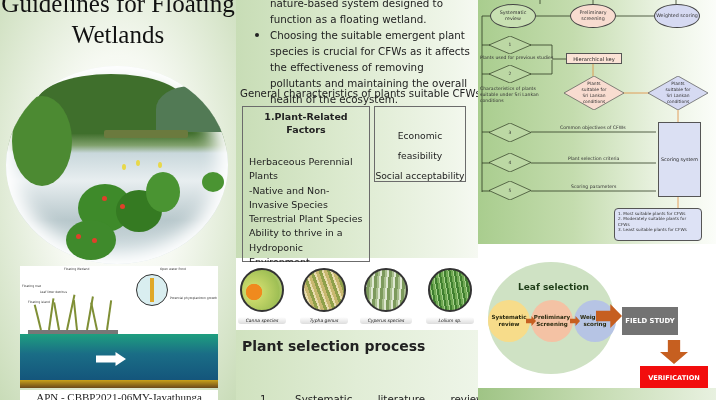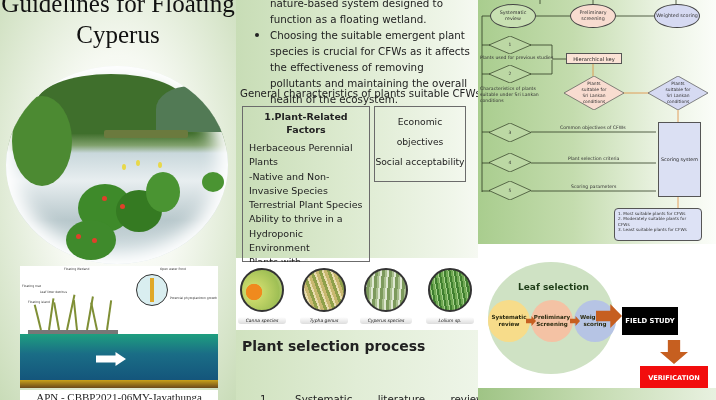--- a/index.html
+++ b/index.html
@@ -29,21 +29,21 @@
 .caption{position:absolute;left:20px;top:390px;width:198px;height:14px;background:#fff;text-align:center;font-family:"Liberation Serif",serif;font-size:11px;line-height:14px;color:#222}
 
 #col2{left:236px;width:242px;background:#fff}
 .mid-top{position:absolute;left:0;top:0;width:242px;height:258px;background:linear-gradient(90deg,#c8ddb6 0%,#dceacf 45%,#f0f6ea 90%,#f6f9f2 100%)}
 .bullets{position:absolute;left:10px;top:-5px;width:228px;font-size:10.3px;line-height:16px;color:#222}
 .bullets .b{position:relative;padding-left:24px}
 .bullets .dot{position:absolute;left:9px;top:6px;width:4px;height:4px;border-radius:50%;background:#222}
 .gen-title{position:absolute;left:4px;top:88px;font-size:10.2px;color:#222;white-space:nowrap}
 .box1{position:absolute;left:6px;top:106px;width:128px;height:156px;border:1px solid #6b6b6b;padding:3px 6px}
 .box2{position:absolute;left:138px;top:106px;width:92px;height:76px;border:1px solid #6b6b6b;text-align:center}
-.boxh{font-weight:bold;font-size:9.5px;line-height:13px;text-align:center;margin-bottom:5px}
+.boxh{font-weight:bold;font-size:9.5px;line-height:13px;text-align:center;margin-bottom:19px}
 .box1 .it{font-size:9.5px;line-height:14.3px;color:#222}
 .box2 .boxh{margin-top:4px}
 .box2 .it{font-size:9.2px;line-height:20px}
 .plants{position:absolute;left:0;top:262px;width:242px;height:68px;background:#fff}
 .pc{position:absolute;top:6px;width:44px;height:44px;border-radius:50%;border:2px solid #333}
 .pl{position:absolute;top:55px;height:7px;font-size:4.5px;font-style:italic;line-height:7px;text-align:center;color:#222;background:linear-gradient(180deg,#fff,#ddd);border-radius:3px}
 .proc{position:absolute;left:0;top:330px;width:242px;height:70px;background:linear-gradient(90deg,#d0e2bf 0%,#e1edd6 50%,#eef5e8 100%);padding:0 0 0 6px}
 .proc .h{position:absolute;left:6px;top:8px;font-weight:bold;font-size:14px}
 .proc .p{position:absolute;left:6px;top:27px;width:226px;font-size:10.3px;line-height:15px}
 .proc .li{position:absolute;left:6px;top:63px;width:226px;font-size:10.3px;white-space:nowrap;word-spacing:22px}
@@ -58,30 +58,30 @@
 .dia{position:absolute;display:flex;align-items:center;justify-content:center;text-align:center;font-size:4.4px;line-height:6px;color:#333}
 .dia svg{position:absolute;left:0;top:0}
 .dia span{position:relative;z-index:1}
 .score{position:absolute;left:180px;top:122px;width:43px;height:75px;border:1px solid #555;background:#dbe0f3;font-size:4.8px;display:flex;align-items:center;justify-content:center;text-align:center}
 .resbox{position:absolute;left:136px;top:208px;width:88px;height:33px;border:1px solid #555;border-radius:4px;background:#dde2f5;padding:2px 3px;font-size:4.2px;line-height:5.4px;color:#333}
 .bigcirc{position:absolute;left:10px;top:14px;width:126px;height:112px;border-radius:50%;background:#cfe2c4}
 .ps-title{position:absolute;left:40px;top:34px;font-weight:bold;font-size:9px;color:#1f3d18}
 .sc{position:absolute;top:52px;width:42px;height:42px;border-radius:50%;display:flex;align-items:center;justify-content:center;text-align:center;font-weight:bold;font-size:5.6px;line-height:7px;color:#2b2b10}
 .oarrow{position:absolute;background:#c65f20;clip-path:polygon(0 28%,55% 28%,55% 0,100% 50%,55% 100%,55% 72%,0 72%)}
 .darrow{position:absolute;background:#c65f20;clip-path:polygon(28% 0,72% 0,72% 50%,100% 50%,50% 100%,0 50%,28% 50%)}
-.fs{position:absolute;left:144px;top:59px;width:56px;height:28px;background:#000000;color:#fff;font-weight:bold;font-size:6.8px;display:flex;align-items:center;justify-content:center}
+.fs{position:absolute;left:144px;top:59px;width:56px;height:28px;background:#737373;color:#fff;font-weight:bold;font-size:6.8px;display:flex;align-items:center;justify-content:center}
 .vf{position:absolute;left:162px;top:118px;width:68px;height:24px;background:#f20d0d;color:#fff;font-weight:bold;font-size:6.6px;display:flex;align-items:center;justify-content:center}
 </style>
 </head>
 <body>
 
 <div class="col" id="col1">
   <div class="title">
     <div>Guidelines for Floating</div>
-    <div>Cyperus</div>
+    <div>Wetlands</div>
   </div>
   <div class="lake">
     <div class="hill" style="left:30px;top:8px;width:150px;height:60px;background:#3f6f2c"></div>
     <div class="hill" style="left:150px;top:20px;width:70px;height:46px;background:#527a55"></div>
     <div class="bush" style="left:6px;top:30px;width:60px;height:90px;background:#4c8a32"></div>
     <div class="isle"></div>
     <div class="bush" style="left:72px;top:118px;width:54px;height:48px"></div>
     <div class="bush" style="left:110px;top:124px;width:46px;height:42px;background:#357a22"></div>
     <div class="bush" style="left:140px;top:106px;width:34px;height:40px;background:#4a9432"></div>
     <div class="bush" style="left:60px;top:154px;width:50px;height:40px;background:#3f8a2c"></div>
@@ -134,21 +134,21 @@
       <div class="it">Herbaceous Perennial Plants</div>
       <div class="it">-Native and Non-Invasive Species</div>
       <div class="it">Terrestrial Plant Species</div>
       <div class="it">Ability to thrive in a Hydroponic Environment</div>
       <div class="it">Plants with Aerenchyma</div>
       <div class="it">Aesthetic Beauty</div>
     </div>
     <div class="box2">
       <div class="boxh">
       </div>
-      <div class="it">Economic objectives</div>
+      <div class="it">Economic feasibility</div>
       <div class="it">Social acceptability</div>
     </div>
   </div>
   <div class="plants">
     <div class="pc" style="left:4px;background:radial-gradient(circle at 30% 55%,#f08a1e 0 22%,#c8d86a 24%,#9fbf55 70%,#d8e6b0 100%)"></div>
     <div class="pl" style="left:2px;width:48px">Canna species</div>
     <div class="pc" style="left:66px;background:repeating-linear-gradient(70deg,#c9b870 0 3px,#8fa04a 3px 6px,#e9dcae 6px 8px)"></div>
     <div class="pl" style="left:64px;width:48px">Typha genus</div>
     <div class="pc" style="left:128px;background:repeating-linear-gradient(95deg,#dfe8d2 0 2px,#7c9a5c 2px 5px,#a9bf8e 5px 7px)"></div>
     <div class="pl" style="left:124px;width:52px">Cyperus species</div>

